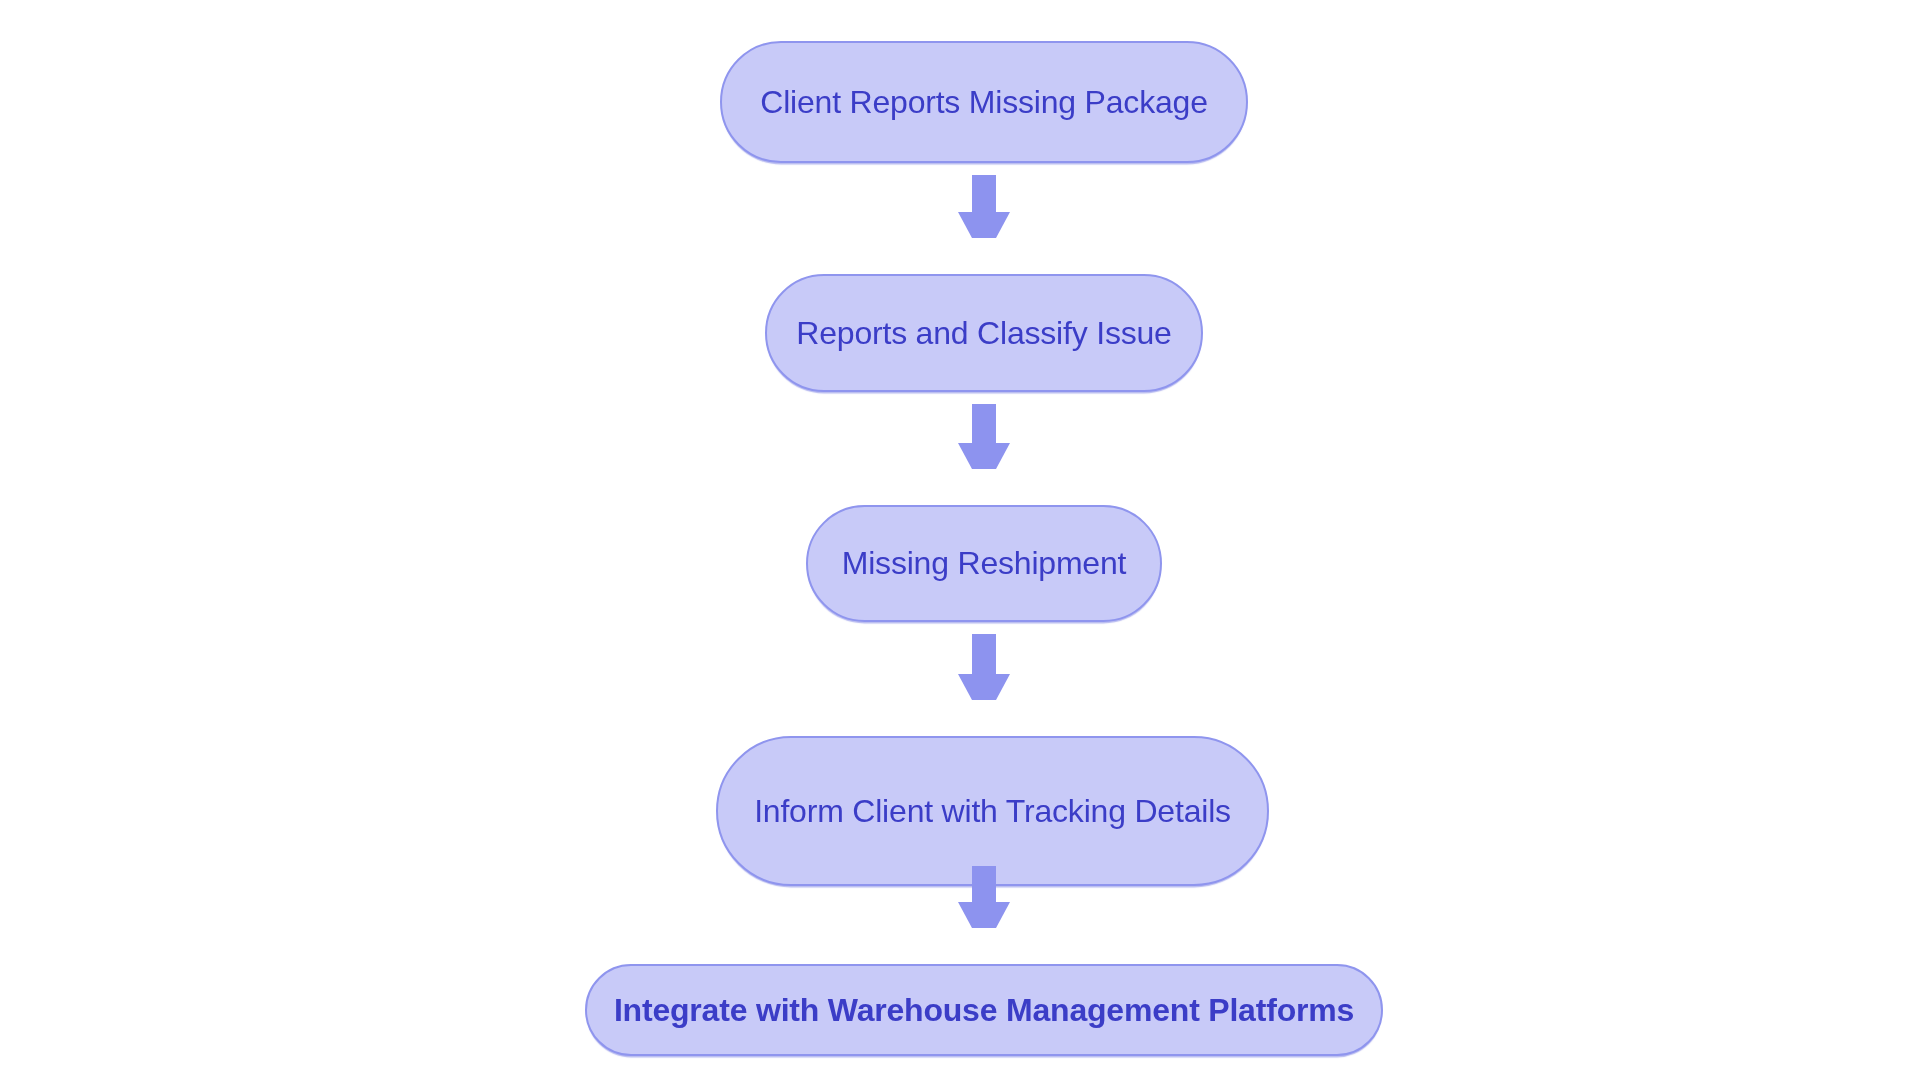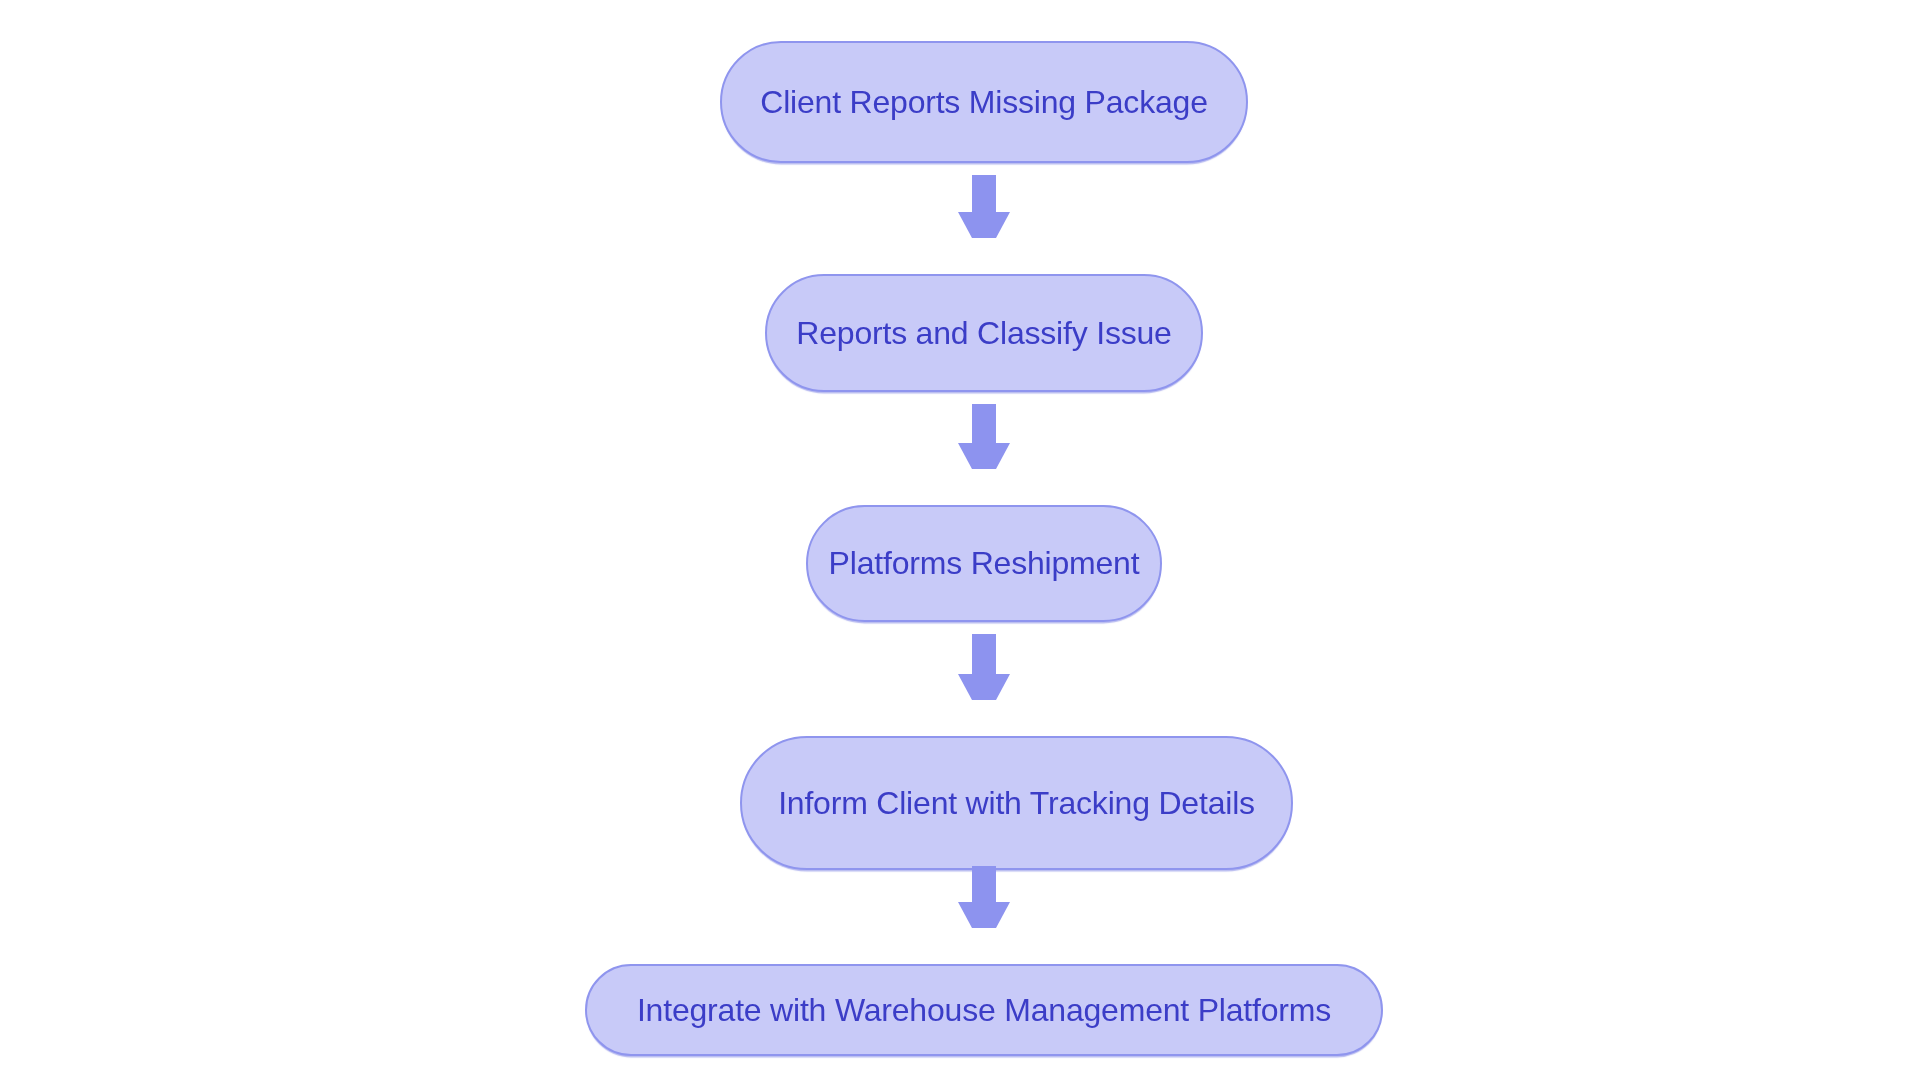--- a/index.html
+++ b/index.html
@@ -32,22 +32,22 @@
     font-size: 32px;
     font-weight: 400;
     letter-spacing: -0.2px;
     text-align: center;
     white-space: nowrap;
   }
 
   .node-1 { left: 696px; top:  17px; width: 528px; height: 122px; }
   .node-2 { left: 741px; top: 250px; width: 438px; height: 118px; }
   .node-3 { left: 782px; top: 481px; width: 356px; height: 117px; }
-  .node-4 { left: 716px; top: 712px; width: 553px; height: 134px; }
-  .node-5 { left: 561px; top: 940px; width: 798px; height: 92px; }
+  .node-4 { left: 692px; top: 712px; width: 553px; height: 150px; }
+  .node-5 { left: 561px; top: 940px; width: 798px; height: 92px; font-weight: bold; }
 
   .arrow {
     position: absolute;
     left: 960px;
     transform: translateX(-50%);
     display: flex;
     flex-direction: column;
     align-items: center;
   }
 
@@ -88,21 +88,21 @@
   <div class="node node-2">
     <span>Reports and Classify Issue</span>
   </div>
 
   <div class="arrow arrow-2">
     <div class="arrow-line"></div>
     <div class="arrow-head"></div>
   </div>
 
   <div class="node node-3">
-    <span>Platforms Reshipment</span>
+    <span>Missing Reshipment</span>
   </div>
 
   <div class="arrow arrow-3">
     <div class="arrow-line"></div>
     <div class="arrow-head"></div>
   </div>
 
   <div class="node node-4">
     <span>Inform Client with Tracking Details</span>
   </div>

